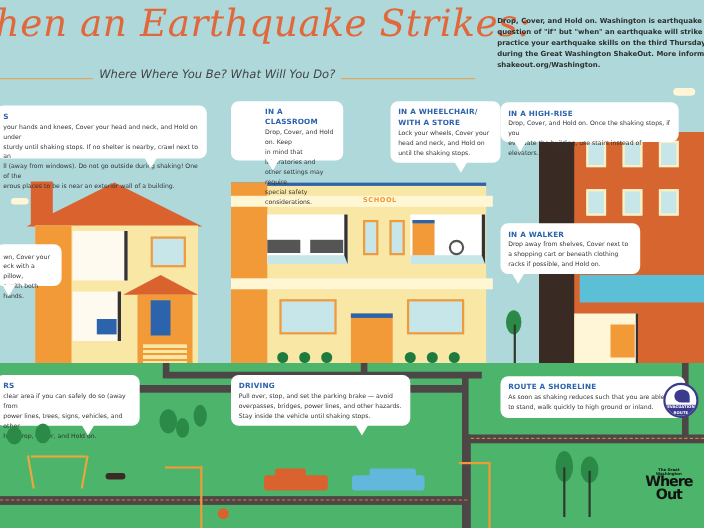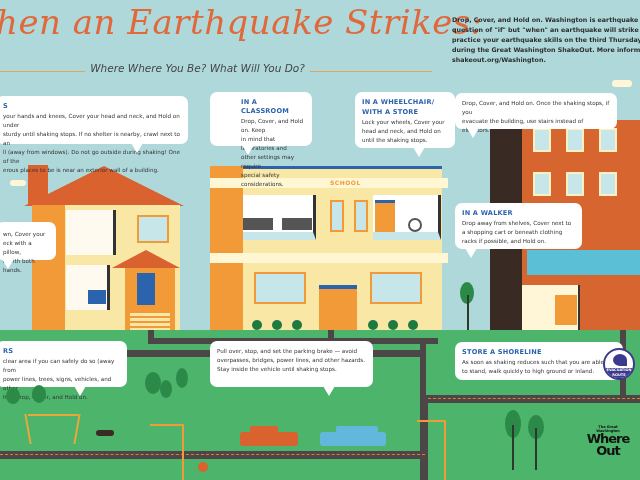--- a/index.html
+++ b/index.html
@@ -129,20 +129,21 @@
 <div class="abs bubble" style="left:333px;top:92px;width:100px;height:56px;margin-left:22px;">
   <h4>IN A WHEELCHAIR/</h4>
   <h4>WITH A STORE</h4>
   <div>Lock your wheels, Cover your</div>
   <div>head and neck, and Hold on</div>
   <div>until the shaking stops.</div>
   <div class="tail" style="left:58px;top:55px;"></div>
 </div>
 
 <div class="abs bubble" style="left:455px;top:93px;width:162px;height:36px;">
+  <h4>IN A HIGH-RISE</h4>
   <div>Drop, Cover, and Hold on. Once the shaking stops, if you</div>
   <div>evacuate the building, use stairs instead of elevators.</div>
   <div class="tail" style="left:12px;top:35px;"></div>
 </div>
 
 <div class="abs bubble" style="left:455px;top:203px;width:127px;height:46px;">
   <h4>IN A WALKER</h4>
   <div>Drop away from shelves, Cover next to</div>
   <div>a shopping cart or beneath clothing</div>
   <div>racks if possible, and Hold on.</div>
@@ -151,28 +152,29 @@
 
 <div class="abs bubble" style="left:-4px;top:341px;width:131px;height:46px;">
   <h4>RS</h4>
   <div>clear area if you can safely do so (away from</div>
   <div>power lines, trees, signs, vehicles, and other</div>
   <div>hen Drop, Cover, and Hold on.</div>
   <div class="tail" style="left:78px;top:45px;"></div>
 </div>
 
 <div class="abs bubble" style="left:210px;top:341px;width:163px;height:46px;">
+  <h4>DRIVING</h4>
   <div>Pull over, stop, and set the parking brake — avoid</div>
   <div>overpasses, bridges, power lines, and other hazards.</div>
   <div>Stay inside the vehicle until shaking stops.</div>
   <div class="tail" style="left:113px;top:45px;"></div>
 </div>
 
 <div class="abs bubble" style="left:455px;top:342px;width:168px;height:38px;">
-  <h4>STORE A SHORELINE</h4>
+  <h4>ROUTE A SHORELINE</h4>
   <div>As soon as shaking reduces such that you are able</div>
   <div>to stand, walk quickly to high ground or inland.</div>
 </div>
 
 <div class="abs" style="left:603px;top:348px;width:32px;height:32px;border-radius:50%;background:#fff;border:2px solid #3c3a8c;overflow:hidden;">
   <div style="position:absolute;left:0;top:18px;width:100%;height:14px;background:#3c3a8c;color:#fff;font-size:3.5px;text-align:center;line-height:5px;font-weight:bold;">
     <div>EVACUATION</div>
     <div>ROUTE</div>
   </div>
   <div style="position:absolute;left:8px;top:4px;width:14px;height:12px;border-radius:50% 50% 0 50%;background:#3c3a8c;"></div>

